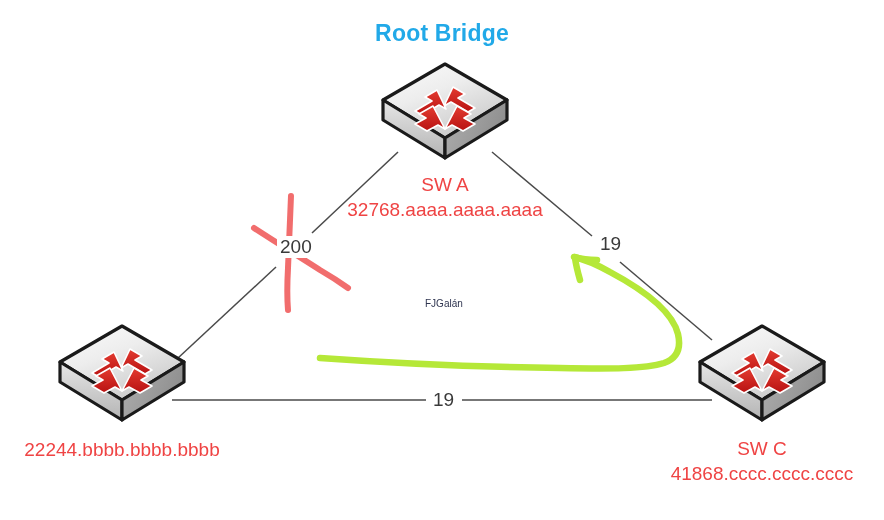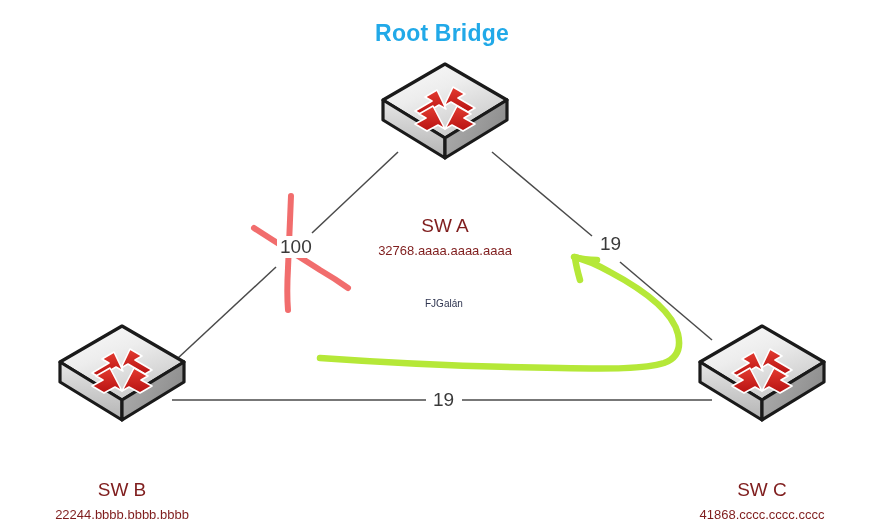--- a/index.html
+++ b/index.html
@@ -32,30 +32,29 @@
     width: 884px;
     text-align: center;
     font-size: 23px;
     font-weight: bold;
     color: #21a9e8;
     letter-spacing: 0.2px;
   }
   .node-label {
     position: absolute;
     text-align: center;
-    color: #7f1d1d;
+    color: #ef4444;
     white-space: nowrap;
-    margin-top: 41px;
   }
   .node-name {
     font-size: 19px;
     line-height: 24px;
   }
   .node-bid {
-    font-size: 13px;
+    font-size: 19px;
     line-height: 26px;
   }
   .cost-label {
     position: absolute;
     font-size: 19px;
     color: #3a3a3a;
     background: #ffffff;
     padding: 0 3px;
     line-height: 22px;
     white-space: nowrap;
@@ -152,28 +151,27 @@
   </svg>
 
   <div class="title">Root Bridge</div>
 
   <div class="node-label" style="left:325px; top:173px; width:240px;">
     <div class="node-name">SW A</div>
     <div class="node-bid">32768.aaaa.aaaa.aaaa</div>
   </div>
 
   <div class="node-label" style="left:2px; top:437px; width:240px;">
-    <div class="node-name">SW B</div>
     <div class="node-bid">22244.bbbb.bbbb.bbbb</div>
   </div>
 
   <div class="node-label" style="left:642px; top:437px; width:240px;">
     <div class="node-name">SW C</div>
     <div class="node-bid">41868.cccc.cccc.cccc</div>
   </div>
 
-  <div class="cost-label" style="left:277px; top:236px;">100</div>
+  <div class="cost-label" style="left:277px; top:236px;">200</div>
   <div class="cost-label" style="left:597px; top:233px;">19</div>
   <div class="cost-label" style="left:430px; top:389px;">19</div>
 
   <div class="watermark">FJGalán</div>
 
 </div>
 
 </body></html>

